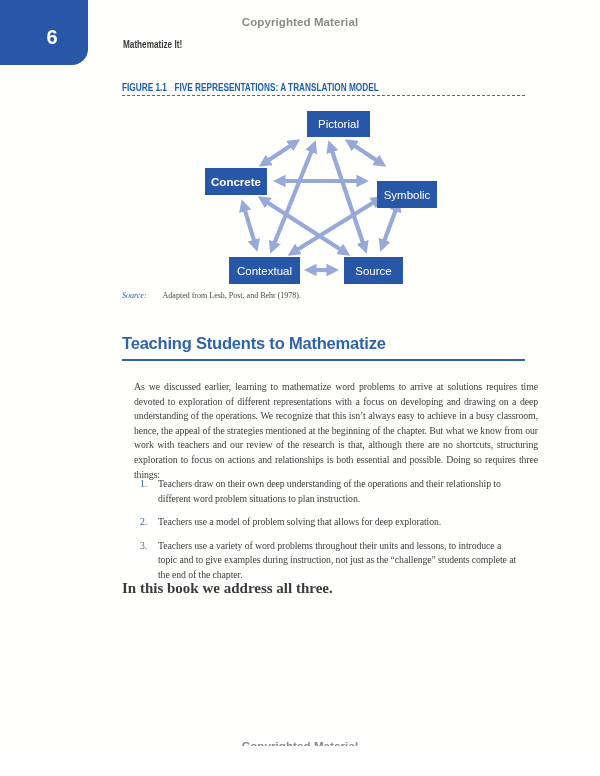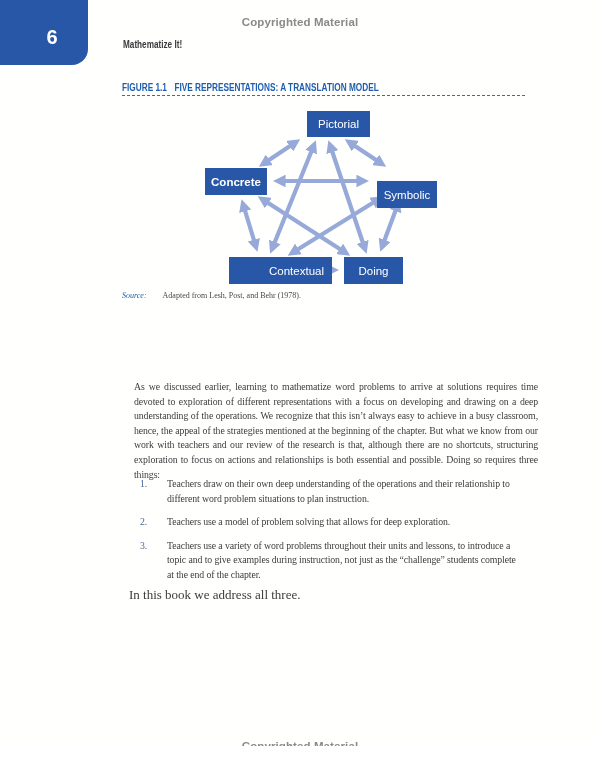--- a/index.html
+++ b/index.html
@@ -48,21 +48,21 @@
   .diagram { position:absolute; left:105px; top:105px; width:450px; height:190px; }
   .diagram svg { position:absolute; left:0; top:0; }
   .node {
     position:absolute; background:#2857A8; color:#fff;
     font-family:"Liberation Sans", sans-serif; font-size:11.5px;
     display:flex; align-items:center; justify-content:center;
   }
   .node-pictorial  { left:202px; top:6px;   width:63px; height:26px; }
   .node-concrete   { left:100px; top:63px;  width:62px; height:27px;font-weight:bold; }
   .node-symbolic   { left:272px; top:63px;  width:60px; height:27px;margin-top:13px; }
-  .node-contextual { left:124px; top:152px; width:71px; height:27px;padding-left:32px; }
+  .node-contextual { left:124px; top:152px; width:71px; height:27px; }
   .node-verbal     { left:239px; top:152px; width:59px; height:27px; }
 
   .source-line { position:absolute; left:122px; top:291px; font-size:8px; color:#48484A; }
   .src-label { color:#1E5EAF; font-style:italic; margin-right:16px; }
 
   .section-heading {
     position:absolute; left:122px; top:334px; width:403px; margin:0;
     font-family:"Liberation Sans", sans-serif; font-weight:bold;
     font-size:16.5px; letter-spacing:-0.2px; color:#2E64A9;
     padding-bottom:6px; border-bottom:2px solid #2E64A9;
@@ -73,23 +73,23 @@
     font-size:9.8px; letter-spacing:-0.1px; line-height:14.6px;
     text-align:justify; color:#3C3C3E;
   }
 
   .num-list { position:absolute; left:122px; top:477px; width:400px; margin:0; padding:0; list-style:none; }
   .num-list li {
     display:flex; margin-bottom:9px; font-size:9.8px;
     letter-spacing:-0.1px; line-height:14.6px; color:#3C3C3E; padding-left:18px;
   }
   .num-list .num { flex:0 0 18px; color:#4A6893; }
-  .num-list .li-text { flex:1 1 auto; max-width:364px;margin-left:9px; }
+  .num-list .li-text { flex:1 1 auto; max-width:364px; }
 
-  .closing { position:absolute; left:122px; top:580px; margin:7px; font-size:13px; color:#3C3C3E; }
+  .closing { position:absolute; left:122px; top:580px; margin:0; font-size:15px; color:#3C3C3E;font-weight:bold; }
 </style>
 </head>
 <body>
 
 <div class="page">
 
   <div class="copyright top">Copyrighted Material</div>
 
   <div class="pagenum-box">
     <span class="num6">6</span>
@@ -119,27 +119,28 @@
         <line x1="209" y1="40" x2="167" y2="144" marker-start="url(#ah)" marker-end="url(#ah)"></line>
         <line x1="225" y1="40" x2="260" y2="144" marker-start="url(#ah)" marker-end="url(#ah)"></line>
         <line x1="157" y1="94" x2="241" y2="148" marker-start="url(#ah)" marker-end="url(#ah)"></line>
         <line x1="274" y1="94" x2="187" y2="148" marker-start="url(#ah)" marker-end="url(#ah)"></line>
       </g>
     </svg>
     <div class="node node-pictorial">Pictorial</div>
     <div class="node node-concrete">Concrete</div>
     <div class="node node-symbolic">Symbolic</div>
     <div class="node node-contextual">Contextual</div>
-    <div class="node node-verbal">Doing</div>
+    <div class="node node-verbal">Source</div>
   </div>
 
   <div class="source-line">
     <span class="src-label">Source:</span><span>Adapted from Lesh, Post, and Behr (1978).</span>
   </div>
 
+  <h2 class="section-heading">Teaching Students to Mathematize</h2>
 
   <p class="body-para">As we discussed earlier, learning to mathematize word problems to arrive at solutions requires time devoted to exploration of different representations with a focus on developing and drawing on a deep understanding of the operations. We recognize that this isn’t always easy to achieve in a busy classroom, hence, the appeal of the strategies mentioned at the beginning of the chapter. But what we know from our work with teachers and our review of the research is that, although there are no shortcuts, structuring exploration to focus on actions and relationships is both essential and possible. Doing so requires three things:</p>
 
   <ol class="num-list">
     <li>
       <span class="num">1.</span>
       <span class="li-text">Teachers draw on their own deep understanding of the operations and their relationship to different word problem situations to plan instruction.</span>
     </li>
     <li>
       <span class="num">2.</span>

